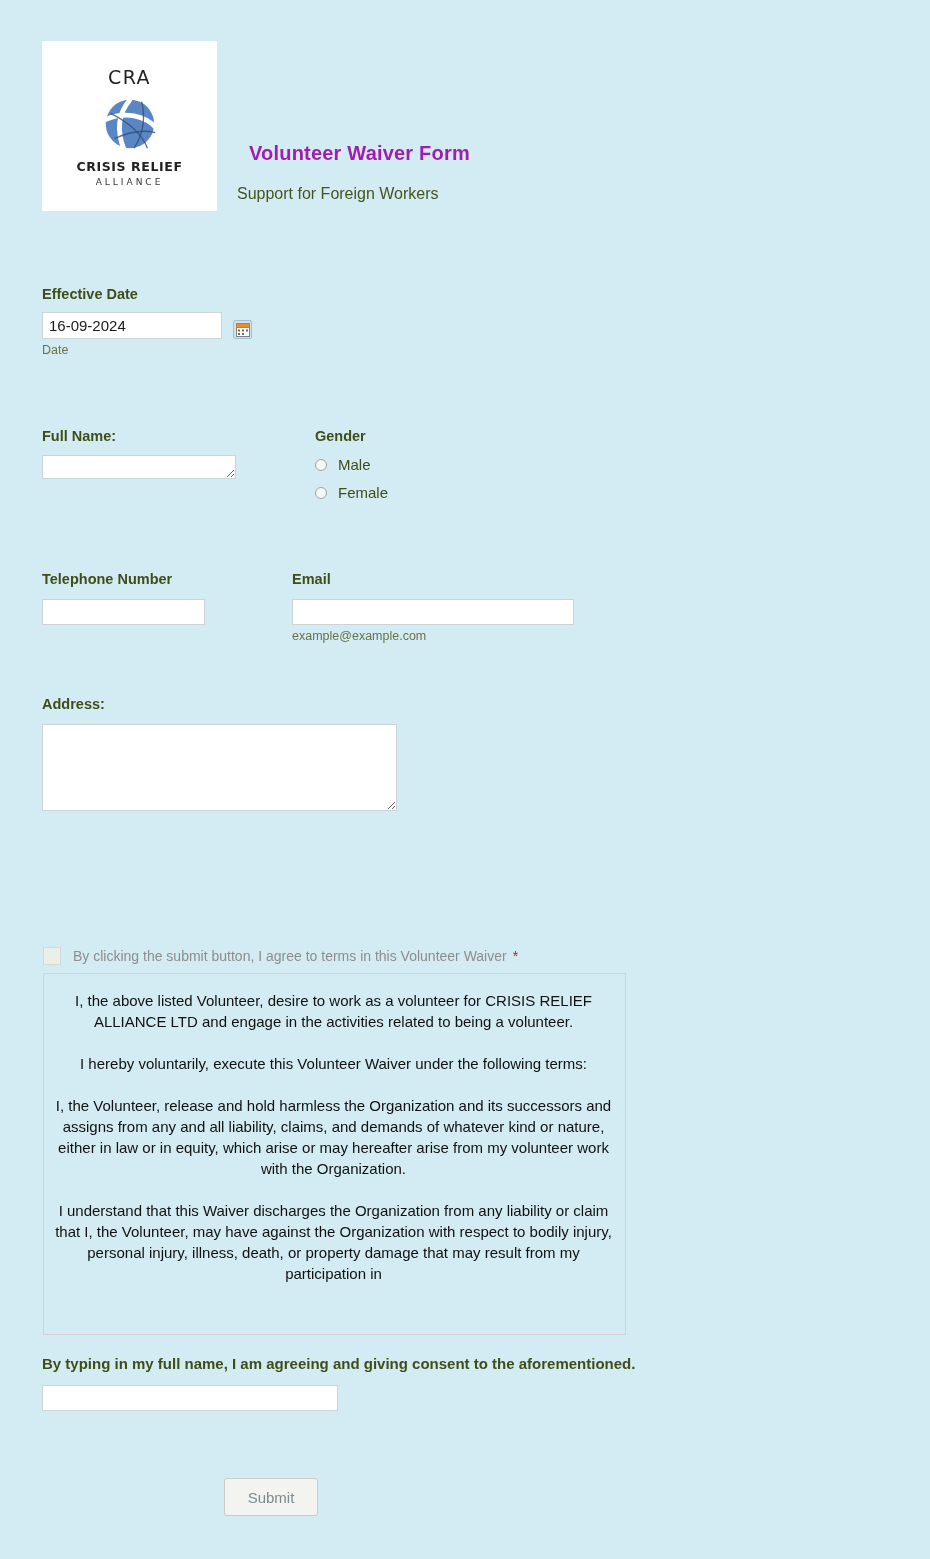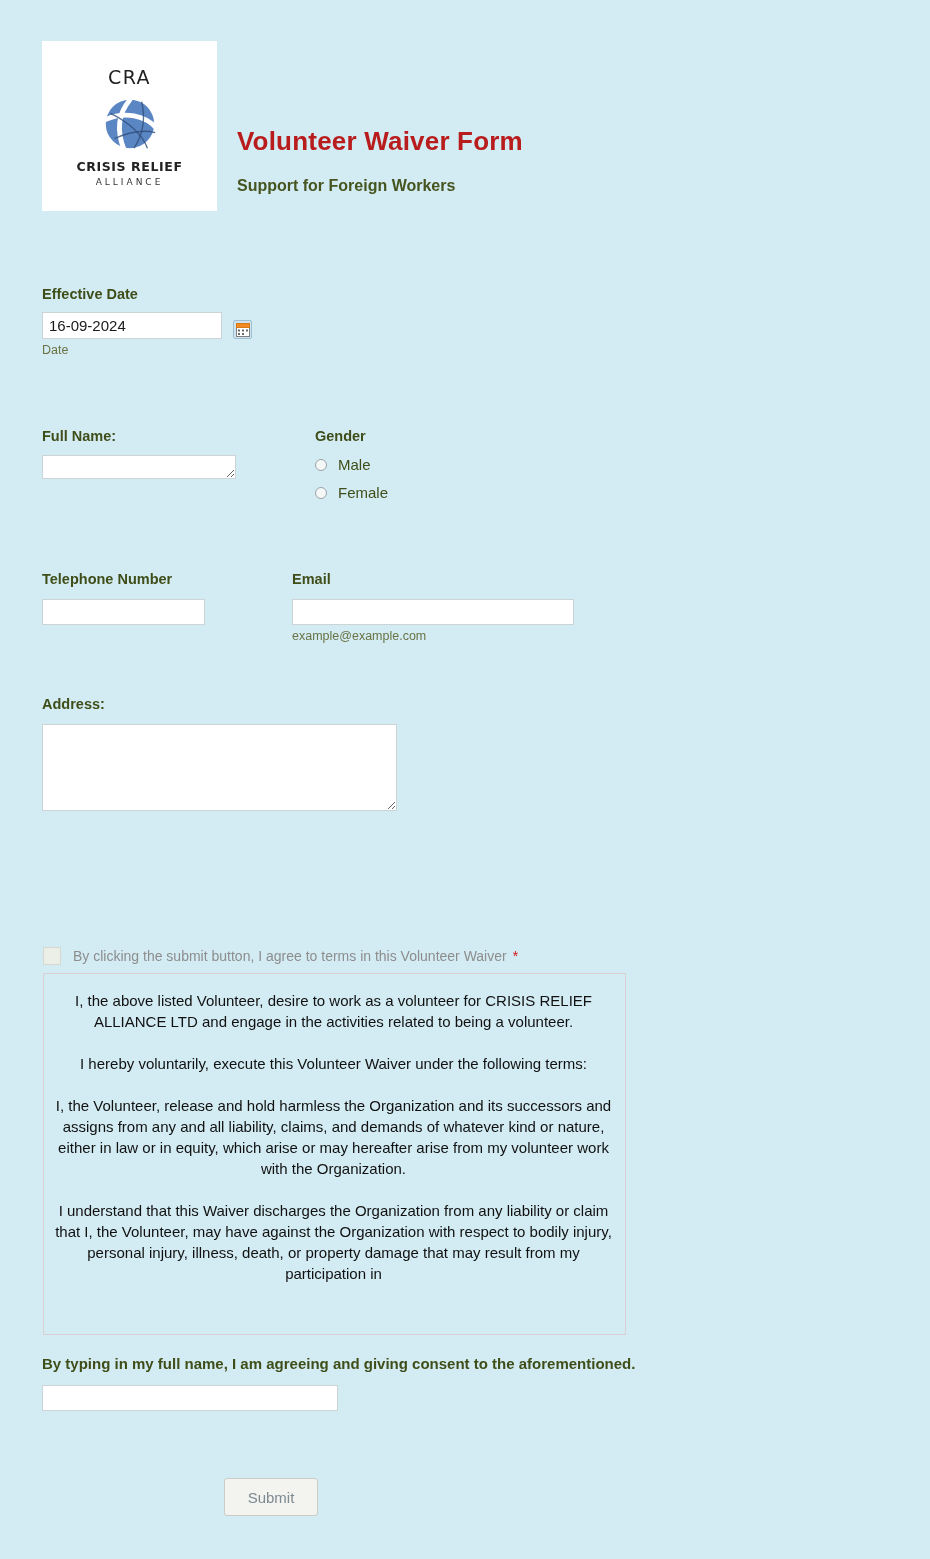--- a/index.html
+++ b/index.html
@@ -65,33 +65,32 @@
     font-size: 9px;
     letter-spacing: 3px;
     color: #333333;
     margin-top: 3px;
   }
   .header-text {
     margin-left: 20px;
     padding-top: 53px;
   }
   .form-title {
-    font-size: 26px;
+    font-size: 20px;
     font-weight: bold;
-    color: #b91c1c;
+    color: #a21caf;
     letter-spacing: 0.2px;
     line-height: 1.1;
-    margin: 0;
+    margin: 12px;
   }
   .form-subtitle {
     font-size: 16px;
     color: #46541f;
-    margin: 20px 0 16px 0;
+    margin: 20px 0 8px 0;
     line-height: 1.2;
-    font-weight: bold;
   }
 
   
   .field-label {
     font-size: 14.5px;
     font-weight: bold;
     color: #3f4d19;
     line-height: 1.2;
   }
   .sub-label {

